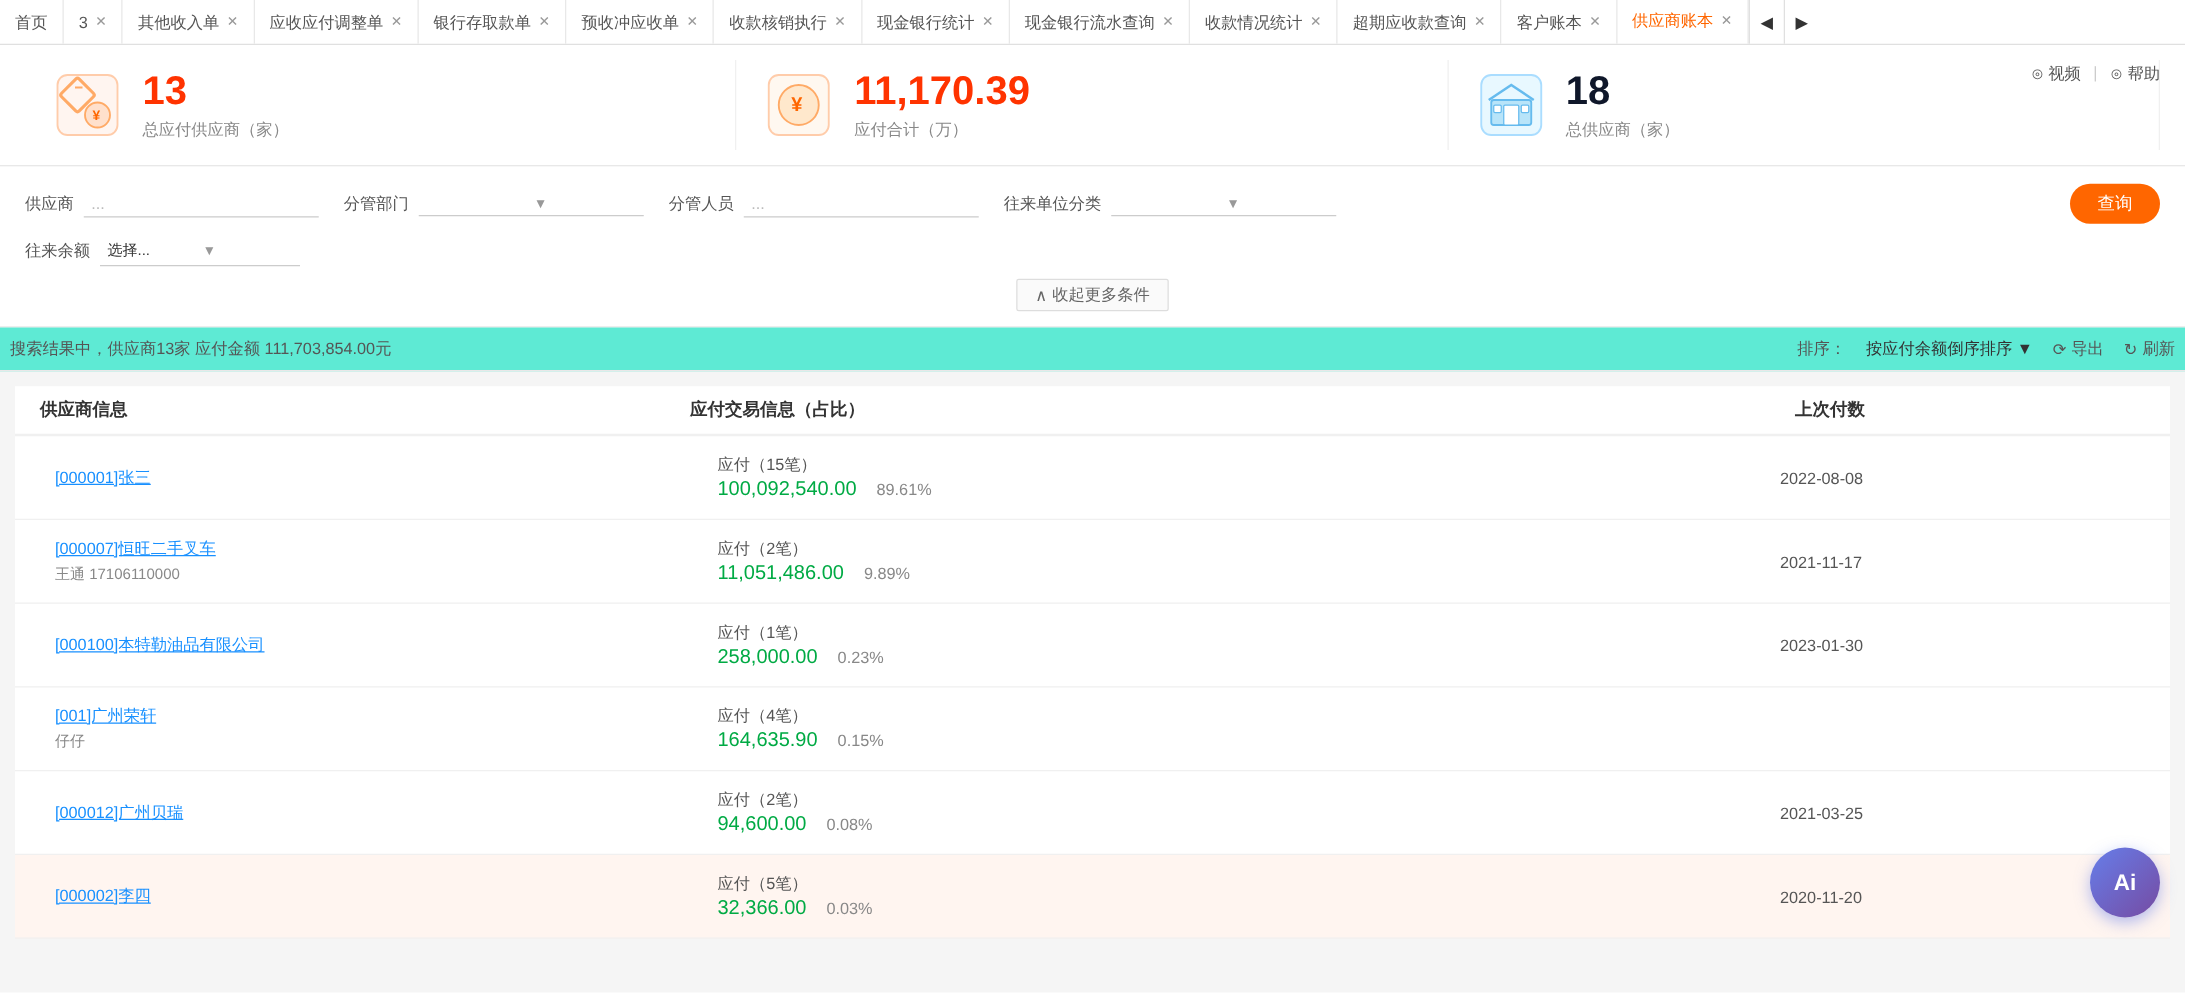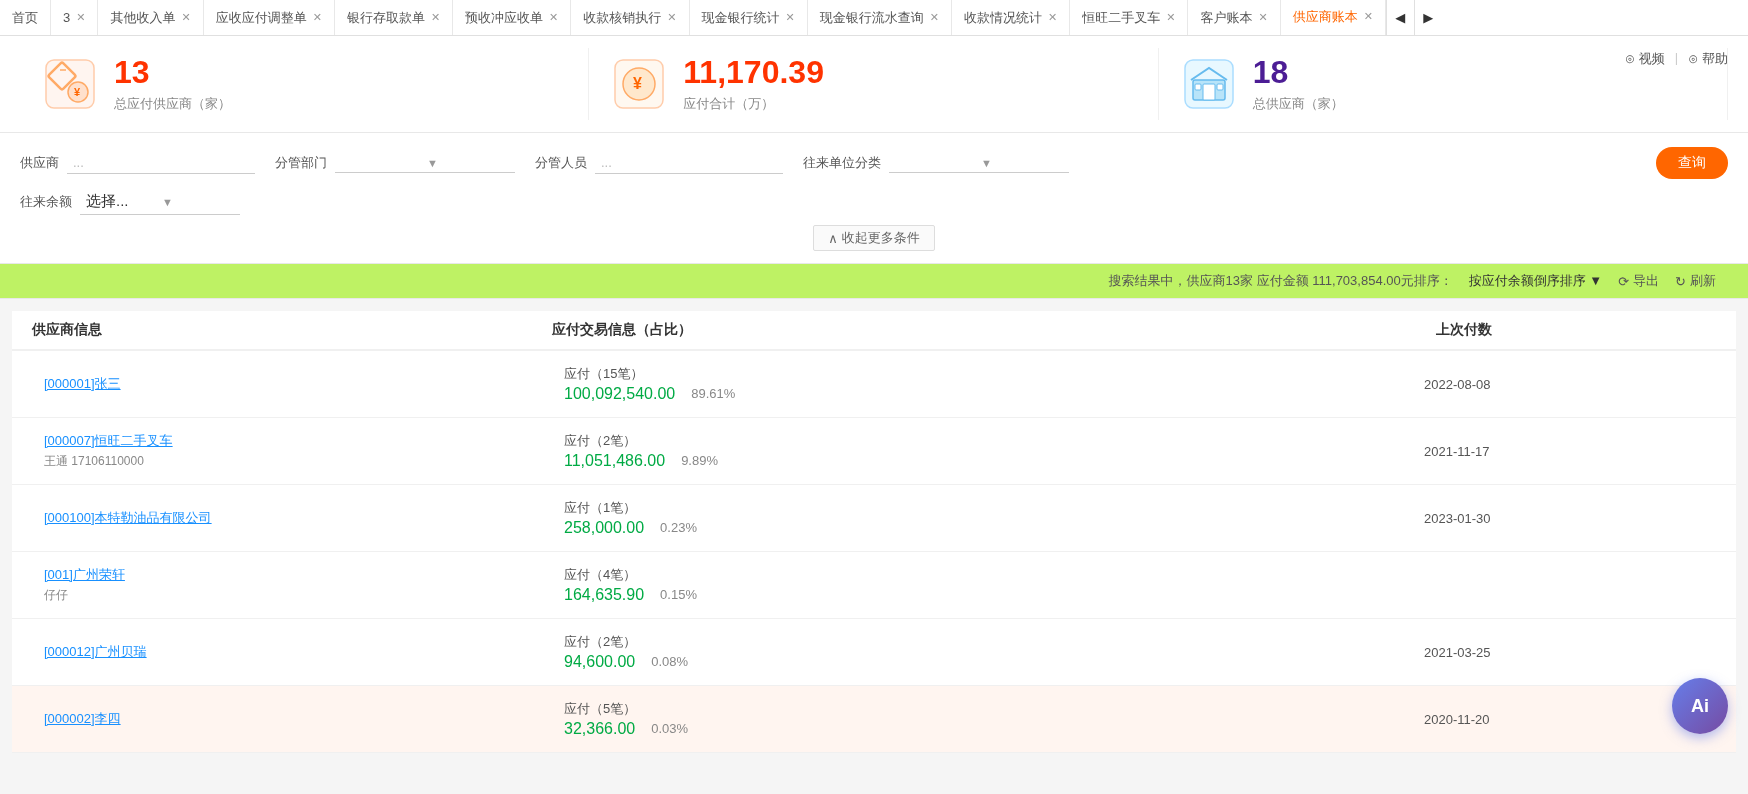--- a/index.html
+++ b/index.html
@@ -49,56 +49,57 @@
     .filter-label { color: #555; font-size: 13px; white-space: nowrap; }
     .filter-input {
       border: none; border-bottom: 1px solid #ccc; outline: none; padding: 3px 6px;
       font-size: 13px; min-width: 180px; color: #333; background: transparent;
     }
     .filter-input.with-dots::placeholder { color: #bbb; }
     .filter-select {
       display: flex; align-items: center; gap: 4px; border: none; border-bottom: 1px solid #ccc;
       padding: 3px 6px; min-width: 180px; cursor: pointer; background: transparent;
     }
-    .filter-select span { flex: 1; font-size: 15px; color: #333; }
+    .filter-select span { flex: 1; font-size: 12px; color: #333; }
     .filter-select .chevron { color: #999; font-size: 11px; }
     .btn-search {
       background: #ff6600; color: #fff; border: none; padding: 7px 22px;
       border-radius: 16px; cursor: pointer; font-size: 14px; margin-left: auto;
     }
     .collapse-bar {
       display: flex; justify-content: center; margin: 4px 0 2px;
     }
     .collapse-btn {
       display: inline-flex; align-items: center; gap: 4px; color: #666; font-size: 13px;
       cursor: pointer; border: 1px solid #ddd; background: #fafafa; padding: 3px 14px; border-radius: 2px;
     }
 
     
     .result-bar {
-      background: #bef264; padding: 8px 32px; border-bottom: 1px solid #e8e8e8;
-      display: flex; align-items: center; justify-content: flex-end;
+      background: #5eead4; padding: 8px 8px; border-bottom: 1px solid #e8e8e8;
+      display: flex; align-items: center; justify-content: space-between;
     }
     .result-info { font-size: 13px; color: #555; }
     .result-actions { display: flex; align-items: center; gap: 16px; font-size: 13px; color: #555; }
     .result-actions .sort-label { color: #555; }
     .result-actions .sort-value { color: #333; cursor: pointer; }
     .result-actions .action-btn { display: flex; align-items: center; gap: 4px; cursor: pointer; color: #555; }
 
     
     .table-container { background: #fff; margin: 12px; }
     .table-header {
       display: grid; grid-template-columns: 520px 1fr 280px;
       padding: 10px 20px; border-bottom: 2px solid #f0f0f0;
       font-weight: bold; font-size: 14px; color: #333;
     }
     .table-row {
       display: grid; grid-template-columns: 520px 1fr 280px;
       padding: 14px 32px; border-bottom: 1px solid #f0f0f0;
       align-items: center;
+      gap: 10px;
     }
     .table-row.highlighted { background: #fff5f0; }
     .supplier-link { color: #1890ff; text-decoration: underline; cursor: pointer; font-size: 13px; }
     .supplier-sub { color: #888; font-size: 12px; margin-top: 3px; }
     .trade-info { }
     .trade-label { font-size: 13px; color: #555; }
     .trade-amount { font-size: 16px; color: #00aa44; font-weight: 500; margin-top: 2px; }
     .trade-percent { font-size: 13px; color: #888; margin-left: 16px; }
     .last-pay { font-size: 13px; color: #555; }
 
@@ -154,21 +155,21 @@
   </div>
   <div class="nav-tab">
     <span>现金银行流水查询</span>
     <span class="close-icon">✕</span>
   </div>
   <div class="nav-tab">
     <span>收款情况统计</span>
     <span class="close-icon">✕</span>
   </div>
   <div class="nav-tab">
-    <span>恒旺二手叉车</span>
+    <span>超期应收款查询</span>
     <span class="close-icon">✕</span>
   </div>
   <div class="nav-tab">
     <span>客户账本</span>
     <span class="close-icon">✕</span>
   </div>
   <div class="nav-tab active">
     <span>供应商账本</span>
     <span class="close-icon">✕</span>
   </div>
@@ -215,21 +216,21 @@
         <rect x="4" y="4" width="48" height="48" rx="8" fill="#e8f8ff" stroke="#aaddff" stroke-width="1.5"></rect>
 
         <rect x="12" y="24" width="32" height="20" rx="2" fill="#b8e4f9" stroke="#66bbee" stroke-width="1.5"></rect>
         <path d="M10 24 L28 12 L46 24" stroke="#66bbee" stroke-width="2" fill="none"></path>
         <rect x="22" y="28" width="12" height="16" rx="1" fill="#fff" stroke="#66bbee" stroke-width="1"></rect>
         <rect x="14" y="28" width="6" height="6" rx="1" fill="#fff" stroke="#66bbee" stroke-width="1"></rect>
         <rect x="36" y="28" width="6" height="6" rx="1" fill="#fff" stroke="#66bbee" stroke-width="1"></rect>
       </svg>
     </div>
     <div class="stat-info">
-      <span class="stat-num" style="color: #4c1d95;">18</span>
+      <span class="stat-num" style="color: #0f172a;">18</span>
       <span class="stat-label">总供应商（家）</span>
     </div>
   </div>
 
   <div class="header-actions">
     <span>⊙ <span>视频</span></span>
     <span style="color:#ccc">|</span>
     <span>⊙ <span>帮助</span></span>
   </div>
 </div>

